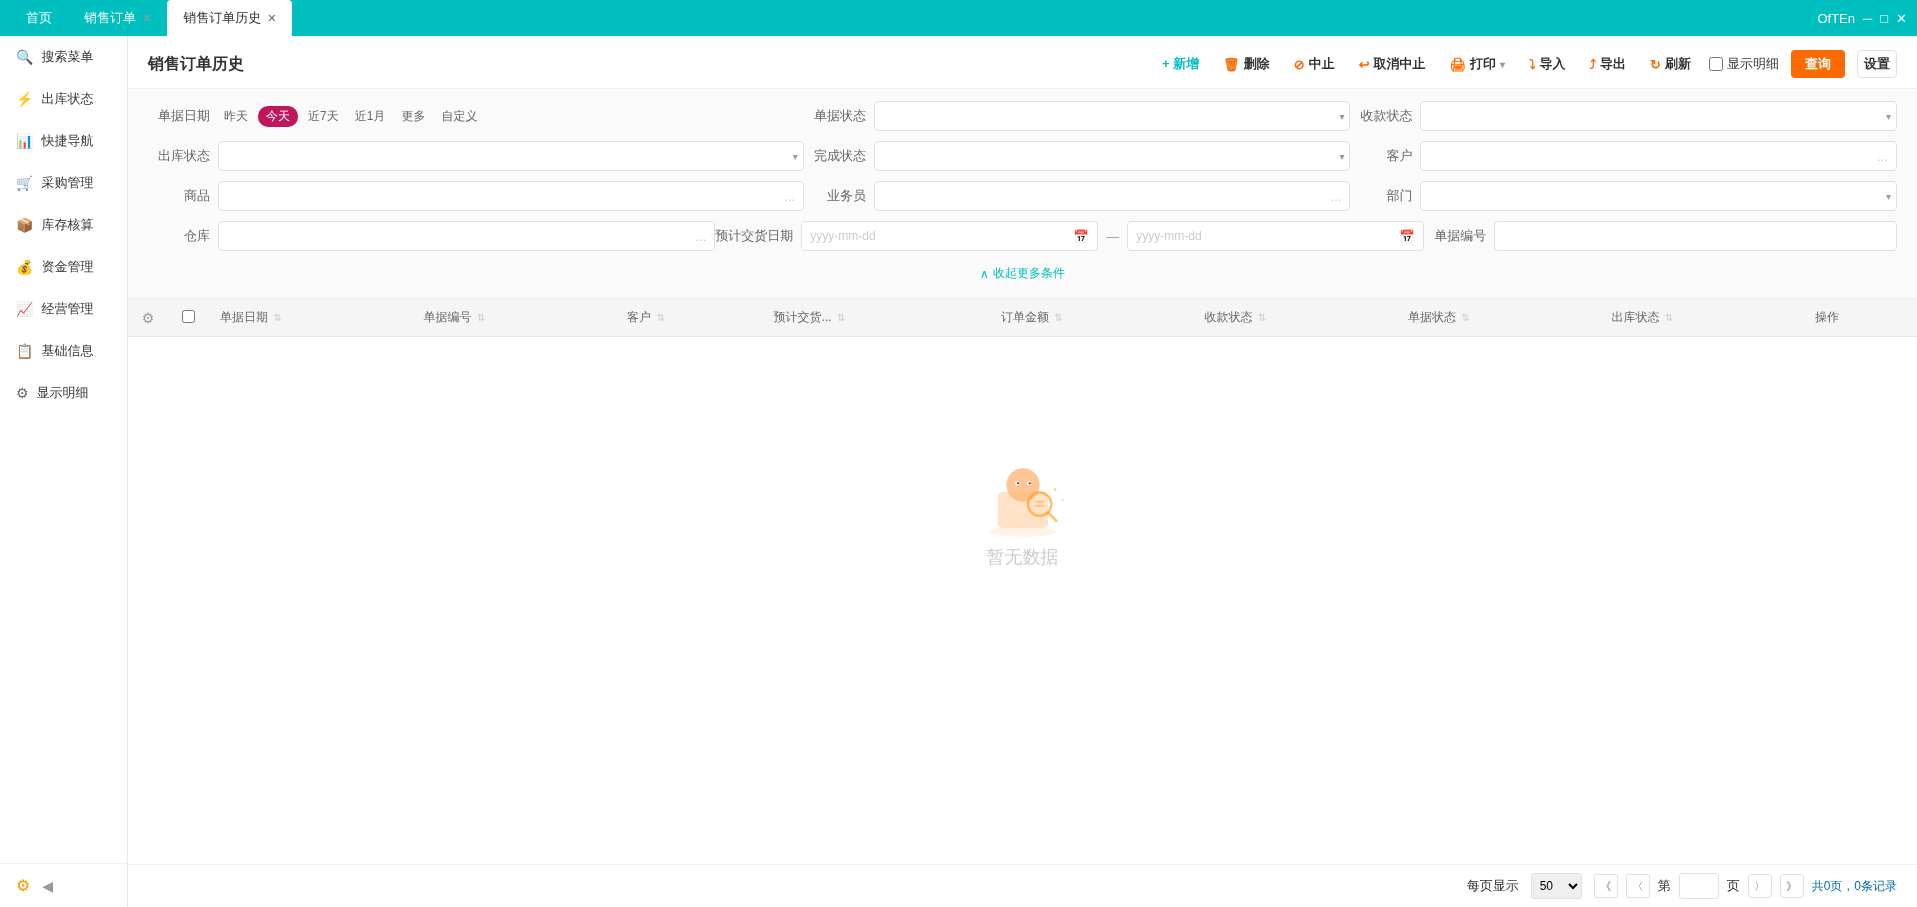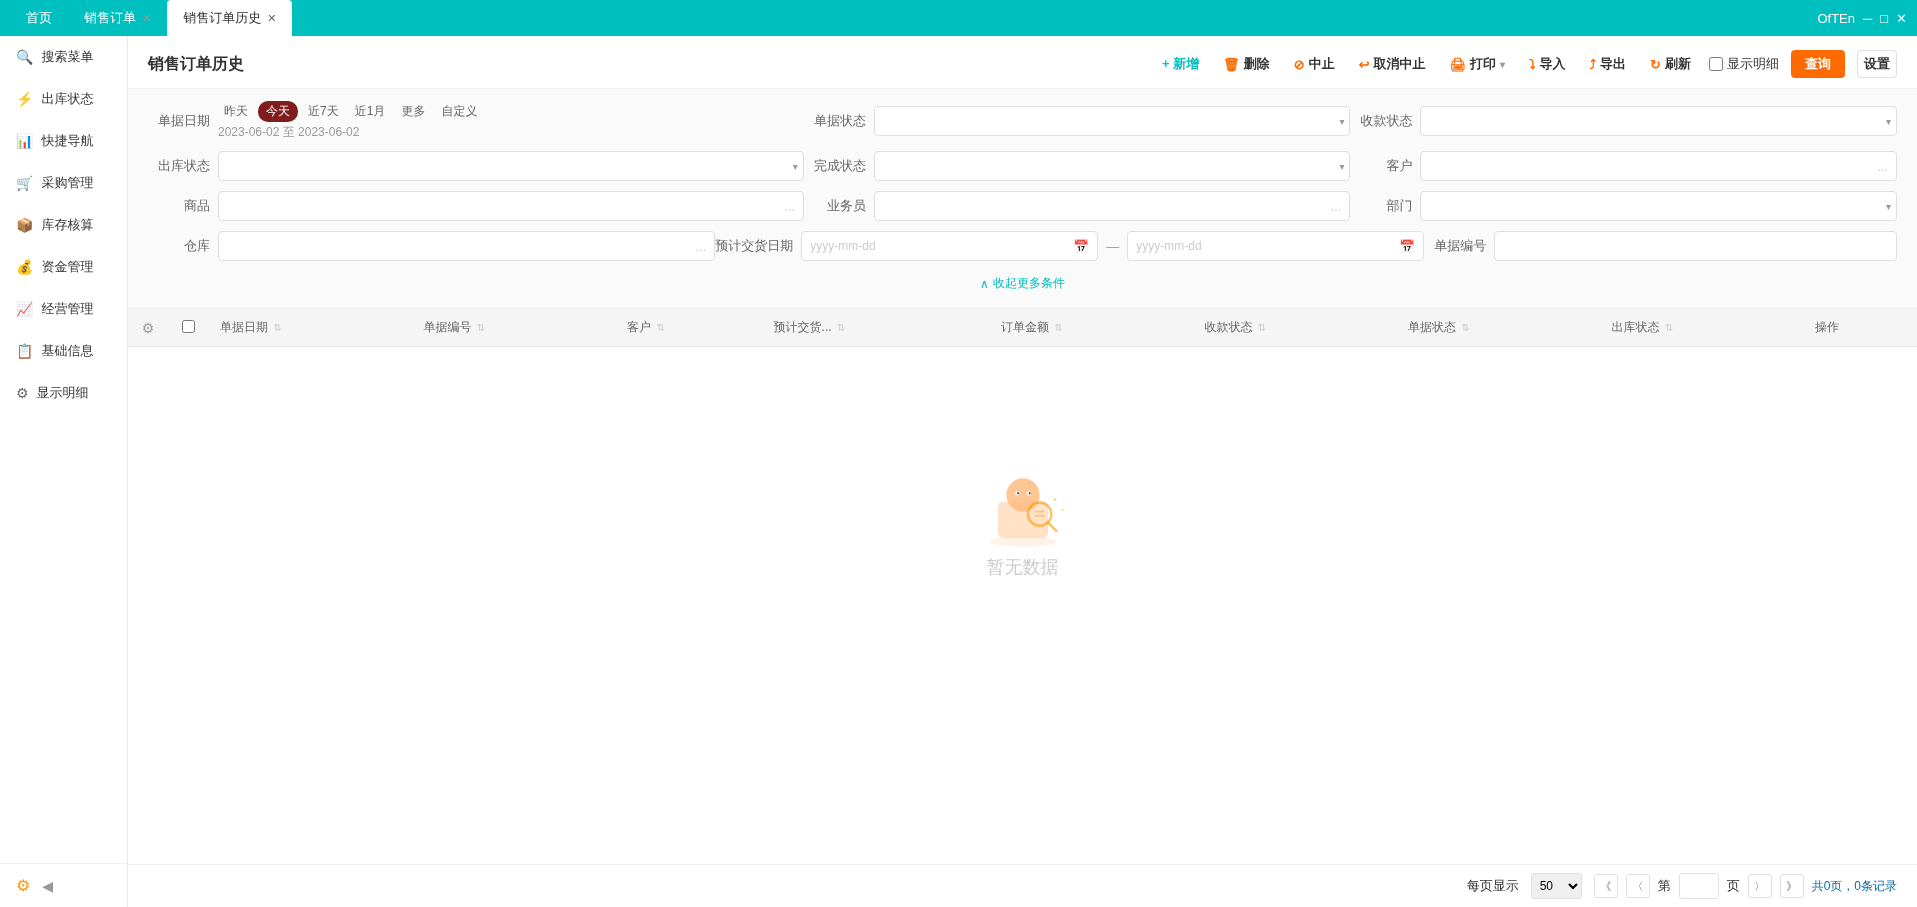--- a/index.html
+++ b/index.html
@@ -36,21 +36,21 @@
 
     
     .filter-area { padding: 12px 20px; border-bottom: 1px solid #f0f0f0; flex-shrink: 0; background: #fafafa; }
     .filter-row { display: flex; align-items: center; gap: 0; margin-bottom: 10px; }
     .filter-row:last-child { margin-bottom: 0; }
     .filter-item { display: flex; align-items: center; flex: 1; gap: 0; min-width: 0; }
     .filter-label { color: #666; font-size: 13px; white-space: nowrap; min-width: 70px; text-align: right; padding-right: 8px; }
     .filter-control { flex: 1; min-width: 0; }
     .date-quick { display: flex; align-items: center; gap: 4px; flex-wrap: wrap; }
     .date-btn { font-size: 12px; color: #666; cursor: pointer; padding: 2px 6px; border-radius: 3px; background: none; border: none; }
-    .date-btn.active { background: #7f1d1d; color: #fff; border-radius: 10px; padding: 2px 8px; text-align: center; }
+    .date-btn.active { background: #be185d; color: #fff; border-radius: 10px; padding: 2px 8px; text-align: center; }
     .date-range-text { font-size: 12px; color: #999; margin-top: 2px; }
     .select-wrapper { position: relative; display: flex; align-items: center; }
     .select-wrapper select { width: 100%; height: 30px; border: 1px solid #e0e0e0; border-radius: 4px; padding: 0 24px 0 8px; font-size: 13px; color: #333; background: #fff; appearance: none; cursor: pointer; }
     .select-wrapper .chevron { position: absolute; right: 6px; color: #999; font-size: 10px; pointer-events: none; }
     .ellipsis-input { width: 100%; height: 30px; border: 1px solid #e0e0e0; border-radius: 4px; padding: 0 8px; font-size: 13px; color: #333; background: #fff; display: flex; align-items: center; cursor: pointer; }
     .ellipsis-input span { color: #999; margin-left: auto; }
     .date-input-wrap { display: flex; align-items: center; gap: 4px; }
     .date-input { height: 30px; border: 1px solid #e0e0e0; border-radius: 4px; padding: 0 8px; font-size: 12px; color: #ccc; background: #fff; display: flex; align-items: center; flex: 1; cursor: pointer; justify-content: space-between; }
     .date-input .cal-icon { color: #ccc; font-size: 13px; }
     .input-text { height: 30px; border: 1px solid #e0e0e0; border-radius: 4px; padding: 0 8px; font-size: 13px; color: #333; background: #fff; width: 100%; }
@@ -197,21 +197,20 @@
           <span class="filter-label">单据日期</span>
           <div class="filter-control">
             <div class="date-quick">
               <button class="date-btn">昨天</button>
               <button class="date-btn active">今天</button>
               <button class="date-btn">近7天</button>
               <button class="date-btn">近1月</button>
               <button class="date-btn">更多</button>
               <button class="date-btn">自定义</button>
             </div>
-            <div class="date-range-text">2023-06-02 至 2023-06-02</div>
           </div>
         </div>
         <div class="filter-item" style="flex:1;">
           <span class="filter-label">单据状态</span>
           <div class="filter-control select-wrapper">
             <select>
               <option value=""></option>
             </select>
             <span class="chevron">▾</span>
           </div>

